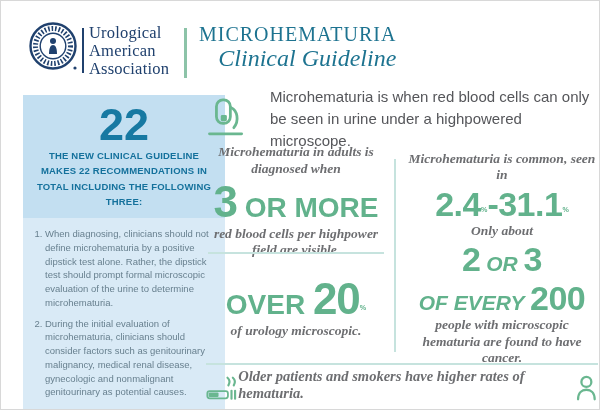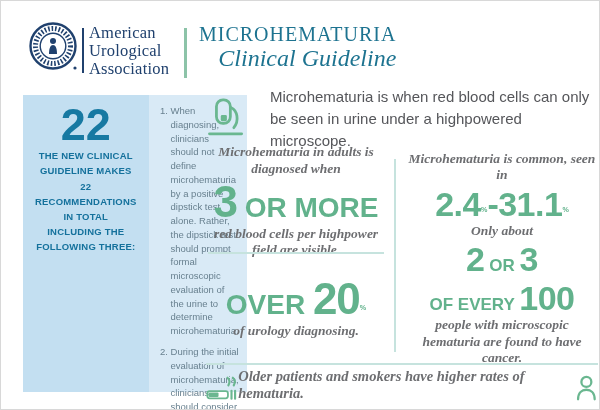--- a/index.html
+++ b/index.html
@@ -15,21 +15,21 @@
   .logo-text{
     position:absolute;left:88px;top:23px;
     font-family:"Liberation Serif",serif;font-size:16.5px;line-height:1.1;
     color:#20416e;letter-spacing:.2px;
   }
   .green-rule{position:absolute;left:183px;top:27px;width:3px;height:50px;background:#8cc3a8;}
   .title-block{position:absolute;left:198px;top:23px;color:#1d7390;}
   .title{font-family:"Liberation Serif",serif;font-size:20px;letter-spacing:1px;line-height:1.05;}
   .subtitle{font-family:"Liberation Serif",serif;font-style:italic;font-size:24px;line-height:1.1;text-align:right;}
   
-  .sidebar{position:absolute;left:22px;top:94px;width:202px;height:297px;display:flex;}
+  .sidebar{position:absolute;left:22px;top:94px;width:202px;height:297px;display:flex;flex-direction:column;}
   .sidebar-top{background:#c3dff1;padding:6px 12px 9px;text-align:center;}
   .big-number{color:#1779a2;font-weight:bold;font-size:45px;line-height:1.05;}
   .sidebar-heading{
     color:#14719c;font-weight:bold;font-size:9.5px;line-height:1.6;letter-spacing:.2px;
   }
   .sidebar-list{background:#d9eaf6;flex:1;padding:9px 8px 8px 6px;}
   .sidebar-list ol{margin:0;padding:0 0 0 16px;color:#68808f;font-size:9.5px;line-height:1.45;}
   .sidebar-list li{margin-bottom:7px;}
   
   .main{position:absolute;left:205px;top:92px;width:392px;}
@@ -48,21 +48,21 @@
   .hdiv{height:2px;background:#c6e3de;margin:0 2px;}
   .lead,.tail{
     font-family:"Liberation Serif",serif;font-style:italic;font-weight:bold;
     color:#6d6e71;font-size:13.5px;line-height:1.22;
   }
   .green{color:#62b28c;font-weight:bold;}
   .stat-line{line-height:1;margin:3px 0 2px;}
   .n-xl{font-size:44px;letter-spacing:-1px;}
   .n-lg{font-size:34px;letter-spacing:-.5px;}
   .n-md{font-size:28px;}
-  .n-sm{font-size:17px;}
+  .n-sm{font-size:21px;font-style:italic;}
   .sup{font-size:.45em;vertical-align:.62em;letter-spacing:0;}
   
   .footer-div{height:2px;background:#c6e3de;margin-top:3px;}
   .footer{display:flex;align-items:flex-end;justify-content:space-between;height:36px;margin-top:1px;}
   .footer-text{
     font-family:"Liberation Serif",serif;font-style:italic;font-weight:bold;
     color:#6d6e71;font-size:14.5px;
   }
   .cig-icon{width:34px;height:27px;}
   .person-icon{width:24px;height:28px;}
@@ -77,22 +77,22 @@
     <svg class="seal" viewBox="0 0 50 50">
       <circle cx="25" cy="25" r="22.5" fill="#ffffff" stroke="#20416e" stroke-width="2.4"></circle>
       <circle cx="25" cy="25" r="17.5" fill="none" stroke="#20416e" stroke-width="5" stroke-dasharray="1.6 1.9"></circle>
       <circle cx="25" cy="25" r="12.8" fill="none" stroke="#20416e" stroke-width="1.4"></circle>
       <circle cx="25" cy="20" r="3" fill="#20416e"></circle>
       <path d="M21 33 c0-6 1.5-9 4-9 s4 3 4 9 z" fill="#20416e"></path>
       <circle cx="47" cy="47" r="1.6" fill="#20416e"></circle>
     </svg>
     <div class="navy-rule"></div>
     <div class="logo-text">
+      <div>Urological</div>
       <div>American</div>
-      <div>Urological</div>
       <div>Association</div>
     </div>
     <div class="green-rule"></div>
     <div class="title-block">
       <div class="title">MICROHEMATURIA</div>
       <div class="subtitle">Clinical Guideline</div>
     </div>
   </div>
 
   <div class="sidebar">
@@ -128,34 +128,34 @@
 
       <div class="col col-l">
         <div class="cell cell-tl">
           <div class="lead">Microhematuria in adults is diagnosed when</div>
           <div class="stat-line green"><span class="n-xl">3</span><span class="n-md"> OR MORE</span></div>
           <div class="tail">red blood cells per highpower field are visible.</div>
         </div>
         <div class="hdiv"></div>
         <div class="cell cell-b">
           <div class="stat-line green"><span class="n-md">OVER </span><span class="n-xl">20</span><span class="n-xl sup">%</span></div>
-          <div class="tail">of urology diagnosing.</div>
+          <div class="tail">of urology microscopic.</div>
         </div>
       </div>
 
       <div class="col col-r">
         <div class="cell cell-tr">
           <div class="lead">Microhematuria is common, seen in</div>
           <div class="stat-line green"><span class="n-lg">2.4</span><span class="n-lg sup">%</span><span class="n-lg">-31.1</span><span class="n-lg sup">%</span></div>
         </div>
         <div class="hdiv"></div>
         <div class="cell cell-b">
           <div class="lead">Only about</div>
           <div class="stat-line green"><span class="n-lg">2</span><span class="n-sm"> OR </span><span class="n-lg">3</span></div>
-          <div class="stat-line green"><span class="n-sm">OF EVERY </span><span class="n-lg">100</span></div>
+          <div class="stat-line green"><span class="n-sm">OF EVERY </span><span class="n-lg">200</span></div>
           <div class="tail">people with microscopic hematuria are found to have cancer.</div>
         </div>
       </div>
     </div>
 
     <div class="footer-div"></div>
 
     <div class="footer">
       <svg class="cig-icon" viewBox="0 0 36 28">
         <g fill="none" stroke="#6ab790" stroke-width="2.4" stroke-linecap="round">

